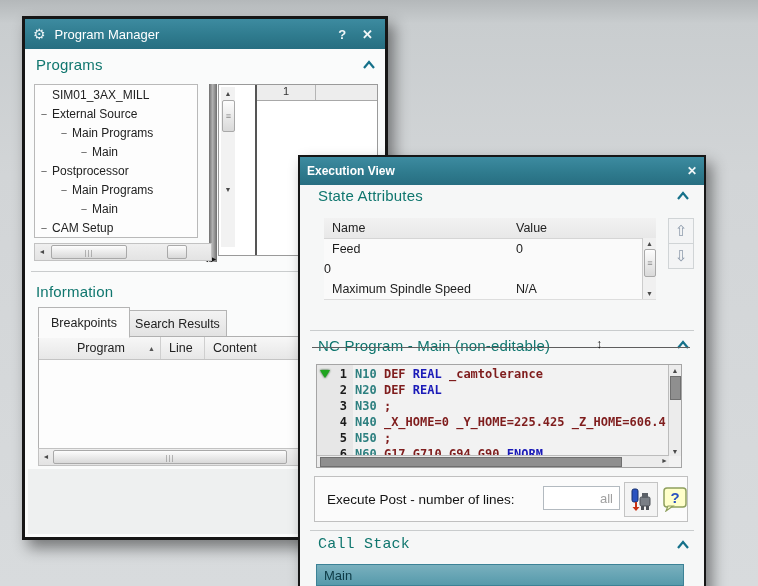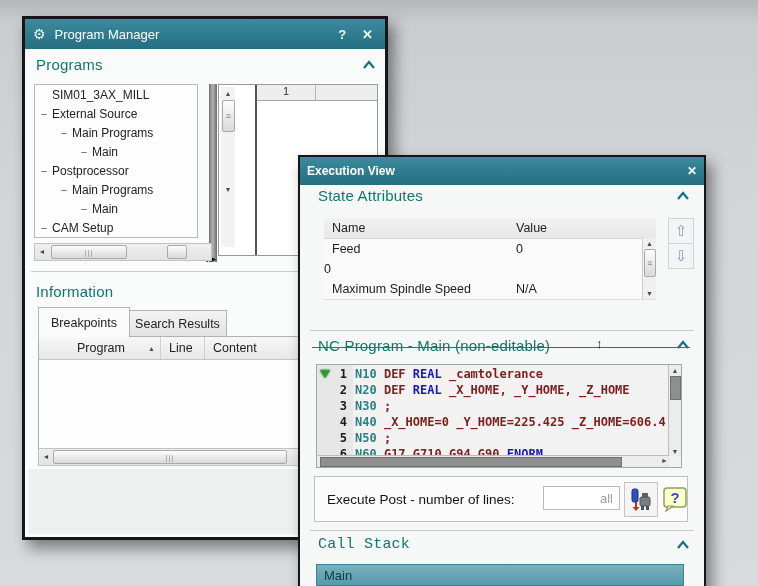--- a/index.html
+++ b/index.html
@@ -295,21 +295,21 @@
       <div id="nc-strike"></div>
       <div id="nc-splitter-icon">↕</div>
       <svg class="chev" id="nc-chev" viewBox="0 0 14 10">
           <path d="M2 8 L7 2 L12 8" fill="none" stroke="#15718a" stroke-width="2.2"></path>
         </svg>
 
       <div id="code-box">
         <div id="code-gutter"></div>
         <div id="code-lines">
             <div class="code-line"><span class="cl-marker"><span class="tri-down"></span></span><span class="cl-num">1</span><span class="tok-n">N10</span><span class="tok-p"> DEF </span><span class="tok-k">REAL</span><span class="tok-p"> _camtolerance</span></div>
-            <div class="code-line"><span class="cl-marker"></span><span class="cl-num">2</span><span class="tok-n">N20</span><span class="tok-p"> DEF </span><span class="tok-k">REAL</span><span class="tok-p"> _X_HOME, _Y_HOME, _Z_HOME</span></div>
+            <div class="code-line"><span class="cl-marker"></span><span class="cl-num">2</span><span class="tok-n">N20</span><span class="tok-p"> DEF </span><span class="tok-k">REAL</span></div>
             <div class="code-line"><span class="cl-marker"></span><span class="cl-num">3</span><span class="tok-n">N30</span><span class="tok-p"> ;</span></div>
             <div class="code-line"><span class="cl-marker"></span><span class="cl-num">4</span><span class="tok-n">N40</span><span class="tok-p"> _X_HOME=0 _Y_HOME=225.425 _Z_HOME=606.4</span></div>
             <div class="code-line"><span class="cl-marker"></span><span class="cl-num">5</span><span class="tok-n">N50</span><span class="tok-p"> ;</span></div>
             <div class="code-line"><span class="cl-marker"></span><span class="cl-num">6</span><span class="tok-n">N60</span><span class="tok-p"> G17 G710 G94 G90 </span><span class="tok-k">FNORM</span></div>
           </div>
         <div id="code-vsb">
           <div class="sb-arrow">▲</div>
           <div class="thumb-dark"></div>
           <div class="sb-arrow down">▼</div>
         </div>

